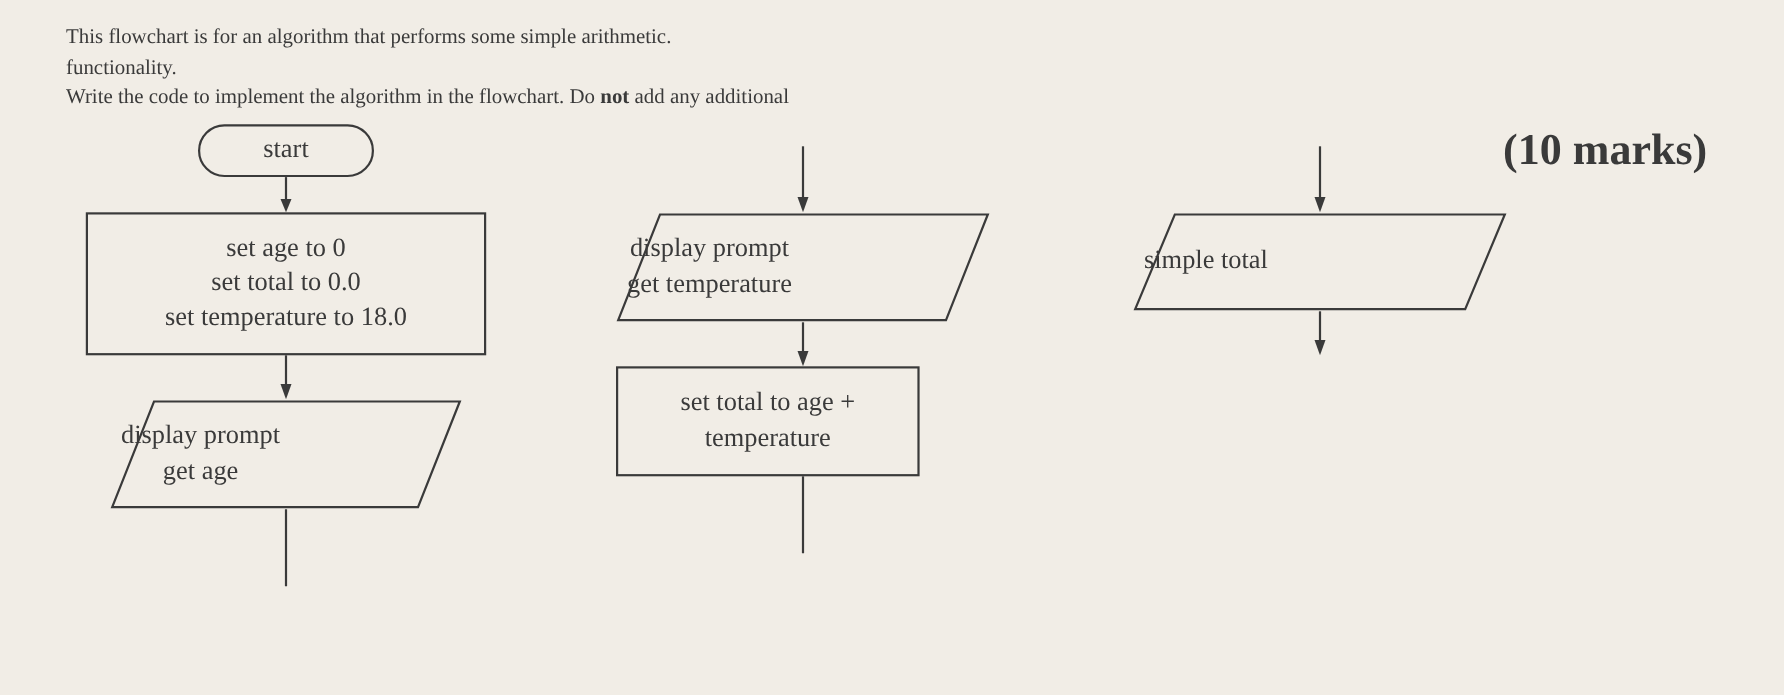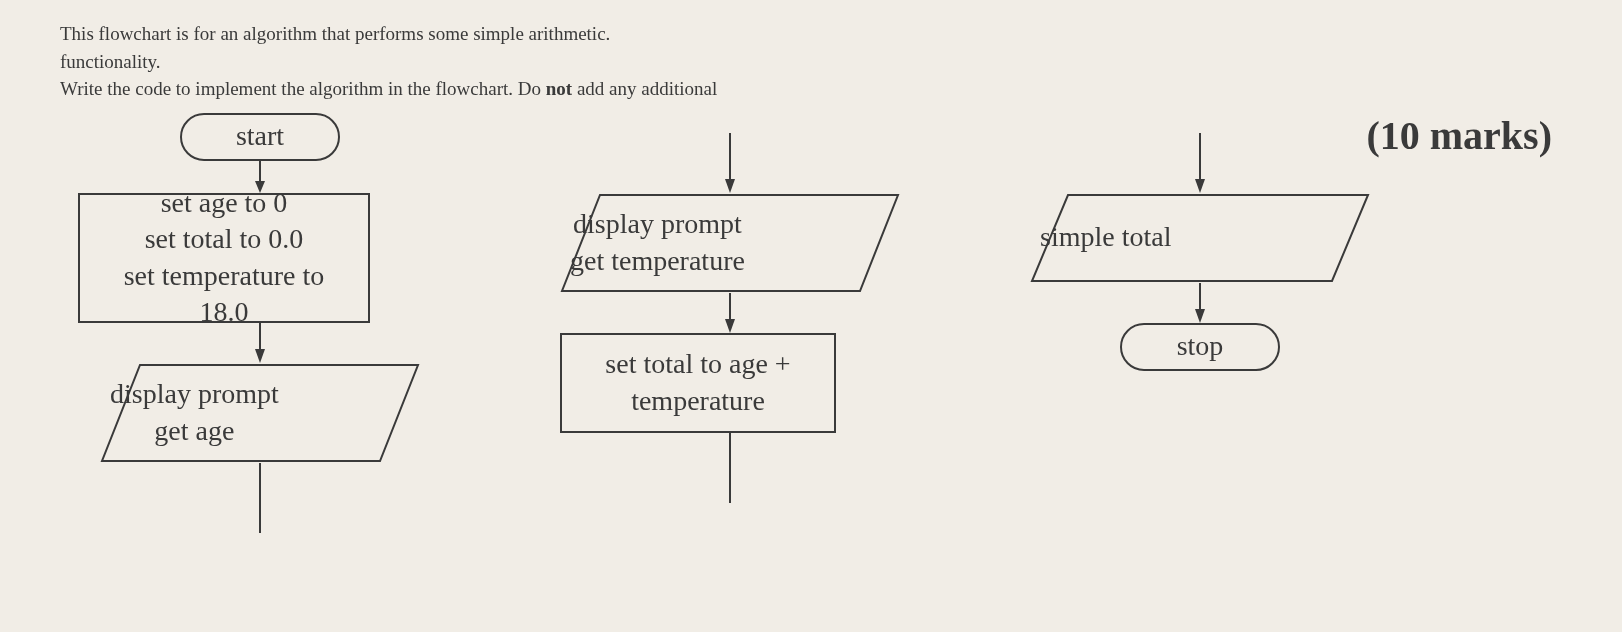--- a/index.html
+++ b/index.html
@@ -33,21 +33,21 @@
     font-weight: bold;
   }
   .flow {
     position: relative;
     width: 100%;
     height: 440px;
     margin-top: 10px;
   }
   .node {
     position: absolute;
-    font-size: 28px;
+    font-size: 24px;
     text-align: center;
     display: flex;
     align-items: center;
     justify-content: center;
     line-height: 1.3;
     box-sizing: border-box;
   }
   .terminator {
     border: 2px solid #3a3a3a;
     border-radius: 999px;
@@ -111,21 +111,21 @@
 
     <div class="node terminator" style="left:120px; top:0px; width:160px;">
       <span>start</span>
     </div>
 
     <svg class="arrow" style="left:195px; top:48px; width:10px; height:32px;">
       <line x1="5" y1="0" x2="5" y2="22"></line>
       <polygon points="0,20 10,20 5,32"></polygon>
     </svg>
 
-    <div class="node process" style="left:18px; top:80px; width:292px; height:130px; white-space:pre-line;">
+    <div class="node process" style="left:18px; top:80px; width:364px; height:130px; white-space:pre-line;">
       <span>set age to 0
 set total to 0.0
 set temperature to 18.0</span>
     </div>
 
     <svg class="arrow" style="left:195px; top:210px; width:10px; height:40px;">
       <line x1="5" y1="0" x2="5" y2="28"></line>
       <polygon points="0,26 10,26 5,40"></polygon>
     </svg>
 
@@ -185,18 +185,15 @@
       <div class="io-inner">
         <span>simple total</span>
       </div>
     </div>
 
     <svg class="arrow" style="left:1135px; top:170px; width:10px; height:40px;">
       <line x1="5" y1="0" x2="5" y2="28"></line>
       <polygon points="0,26 10,26 5,40"></polygon>
     </svg>
 
-    <div class="node terminator" style="left:1060px; top:210px; width:160px;">
-      <span>stop</span>
-    </div>
 
   </div>
 </div>
 
 </body></html>

